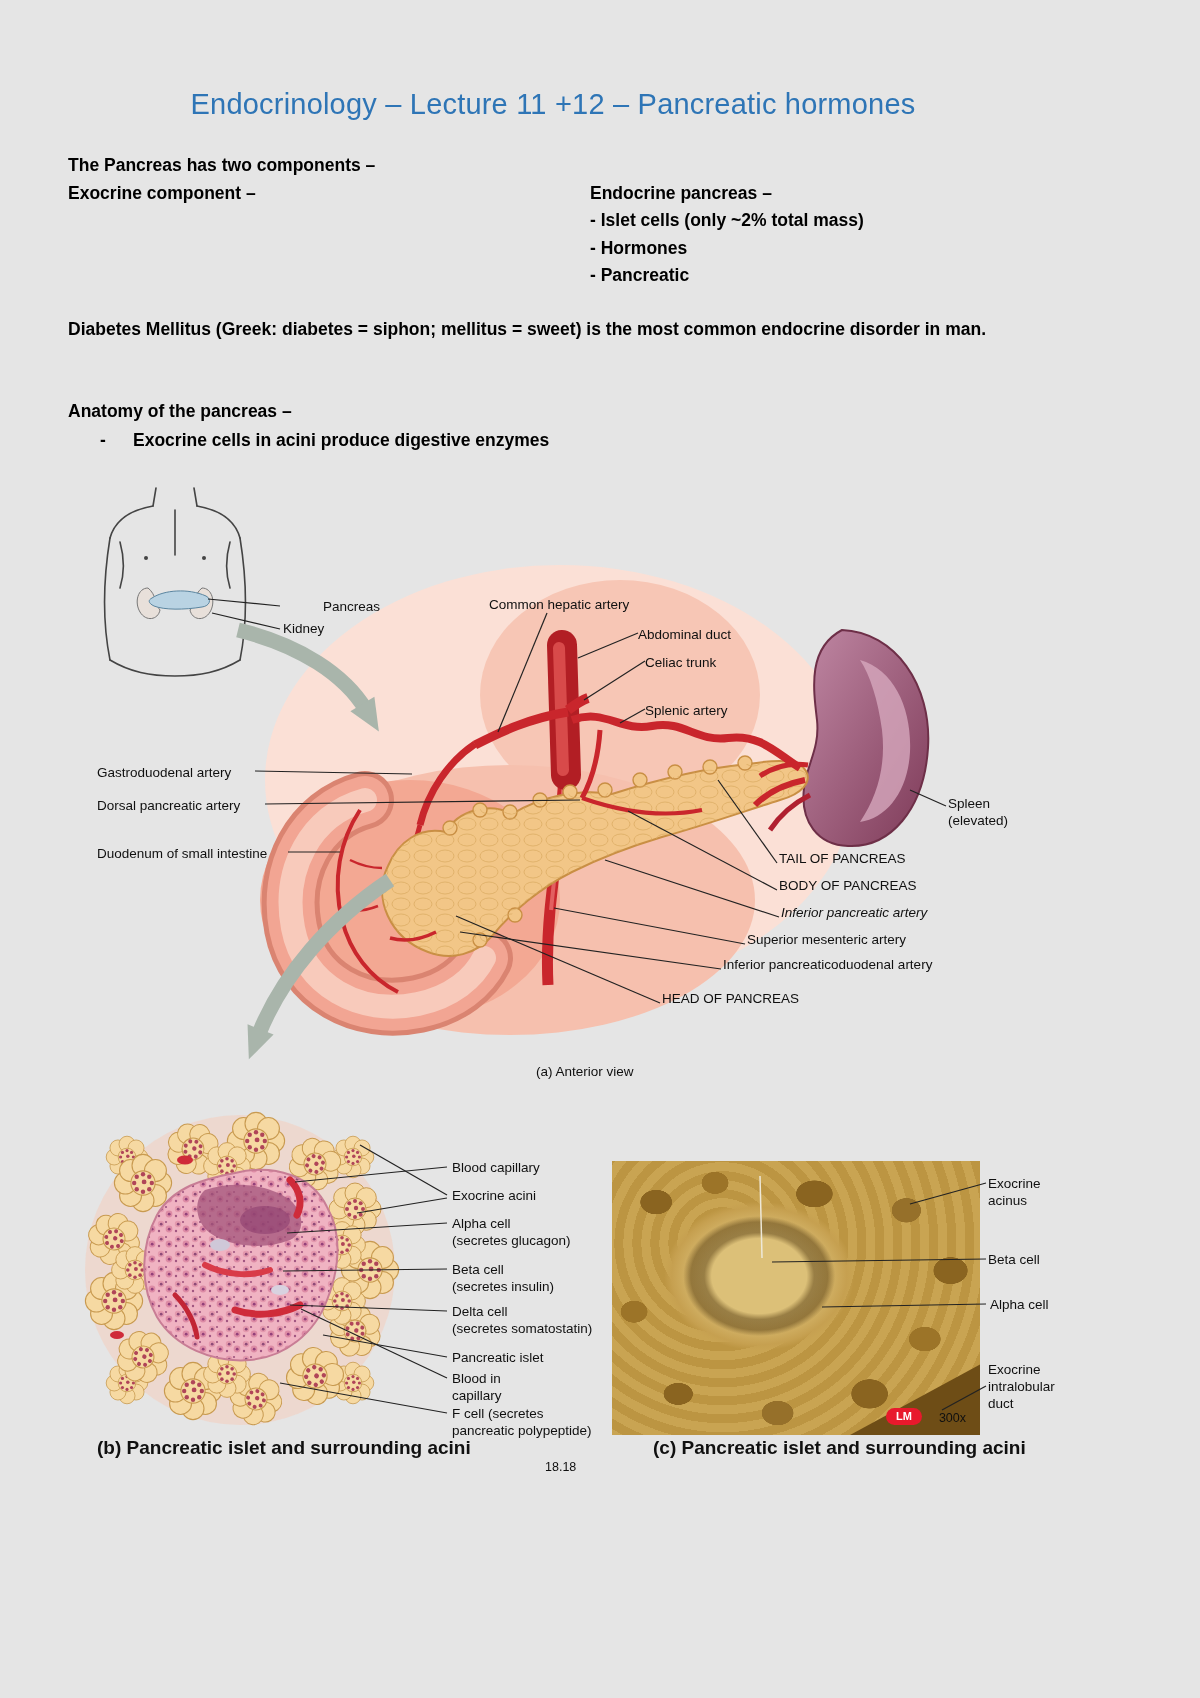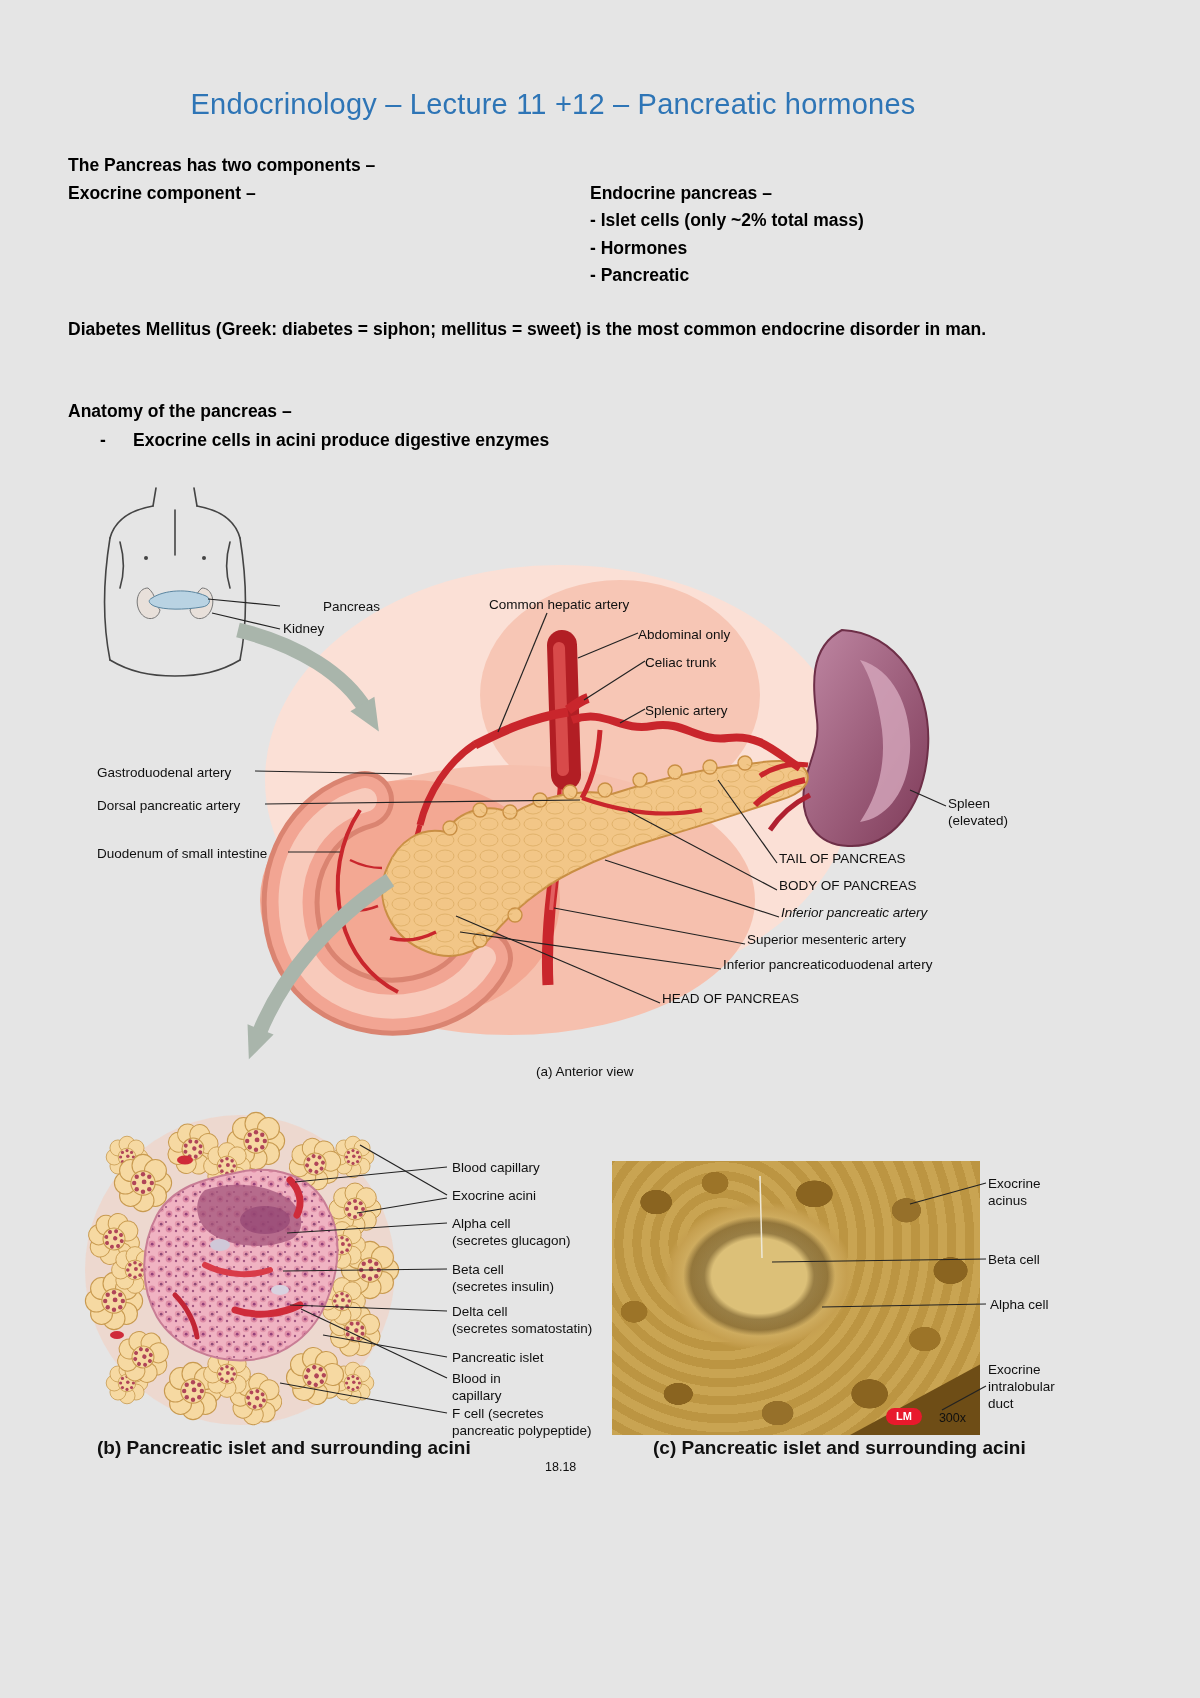--- a/index.html
+++ b/index.html
@@ -198,21 +198,21 @@
       <path d="M719,437 L545,380"></path>
       <path d="M685,464 L494,428"></path>
       <path d="M661,489 L400,452"></path>
       <path d="M600,523 L396,436"></path>
     </g>
   </svg>
 
   <span class="fl" style="left:283px; top:598px;margin-left:40px;">Pancreas</span>
   <span class="fl" style="left:283px; top:620px;">Kidney</span>
   <span class="fl" style="left:489px; top:596px;">Common hepatic artery</span>
-  <span class="fl" style="left:638px; top:626px;">Abdominal only</span>
+  <span class="fl" style="left:638px; top:626px;">Abdominal duct</span>
   <span class="fl" style="left:645px; top:654px;">Celiac trunk</span>
   <span class="fl" style="left:645px; top:702px;">Splenic artery</span>
   <span class="fl" style="left:97px; top:764px;">Gastroduodenal artery</span>
   <span class="fl" style="left:97px; top:797px;">Dorsal pancreatic artery</span>
   <span class="fl" style="left:97px; top:845px;">Duodenum of small intestine</span>
   <span class="fl" style="left:948px; top:795px;">Spleen
 (elevated)</span>
   <span class="fl" style="left:779px; top:850px;">TAIL OF PANCREAS</span>
   <span class="fl" style="left:779px; top:877px;">BODY OF PANCREAS</span>
   <span class="fl" style="left:781px; top:904px;font-style:italic;">Inferior pancreatic artery</span>

